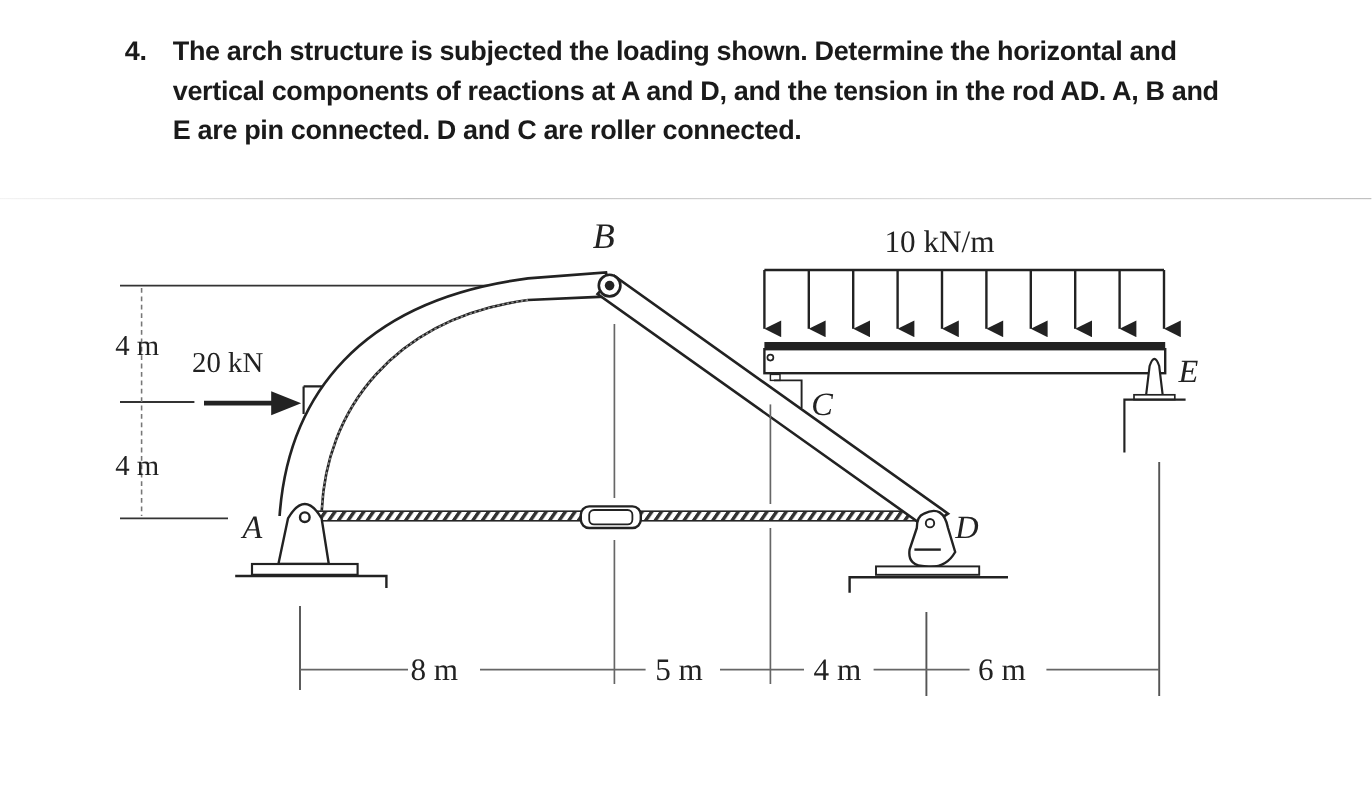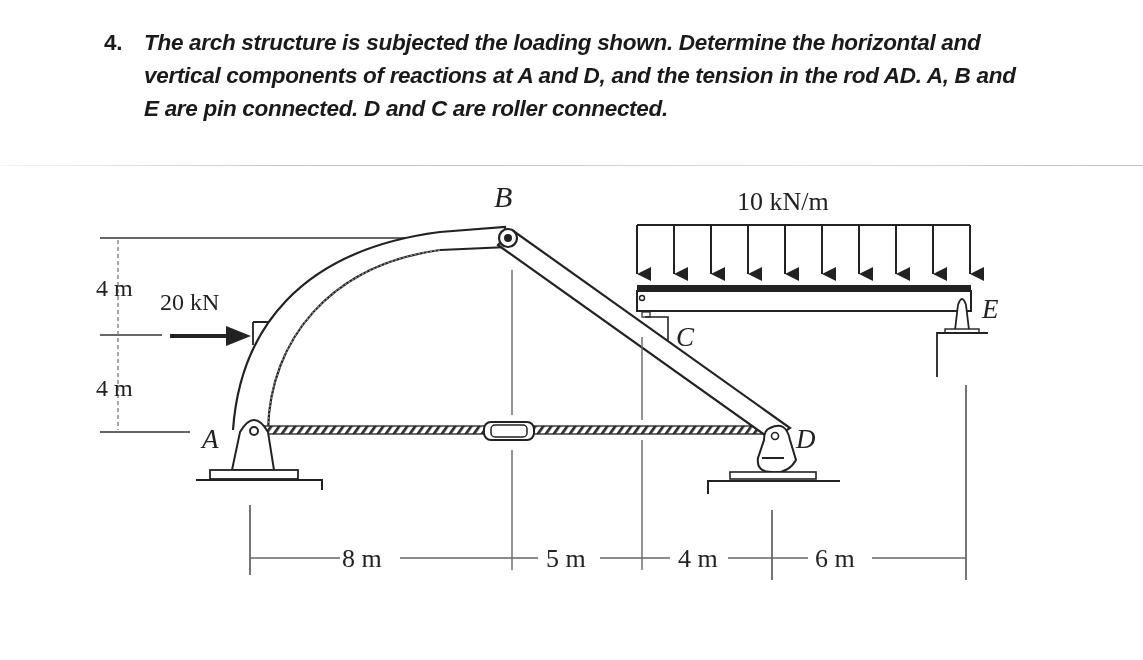--- a/index.html
+++ b/index.html
@@ -4,21 +4,21 @@
 <style>
   html, body { margin: 0; padding: 0; background: #ffffff; }
   body { width: 1143px; height: 660px; position: relative; overflow: hidden; }
   .problem {
     position: absolute; left: 104px; top: 26px; width: 920px;
     font-family: "Liberation Sans", sans-serif; font-weight: bold;
     font-size: 22.5px; line-height: 33px; color: #1a1a1a;
     letter-spacing: -0.3px;
   }
   .problem .num { position: absolute; left: 0; top: 0; }
-  .problem .text { margin-left: 40px; font-style: italic; }
+  .problem .text { margin-left: 40px; }
   .divider {
     position: absolute; left: 0; top: 165px; width: 1143px; height: 1px;
     background: linear-gradient(90deg, rgba(180,180,180,0.15), rgba(150,150,150,0.6) 30%, rgba(170,170,170,0.4) 70%, rgba(150,150,150,0.6));
   }
   svg.figure { position: absolute; left: 0; top: 0; }
   .lbl { font-family: "Liberation Serif", serif; fill: #222; }
   .lbl-it { font-family: "Liberation Serif", serif; font-style: italic; fill: #222; }
 </style>
 </head>
 <body>

